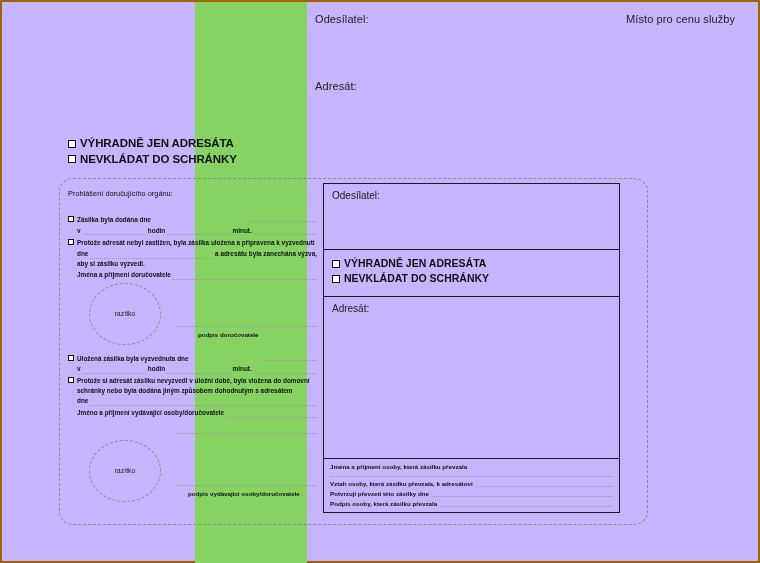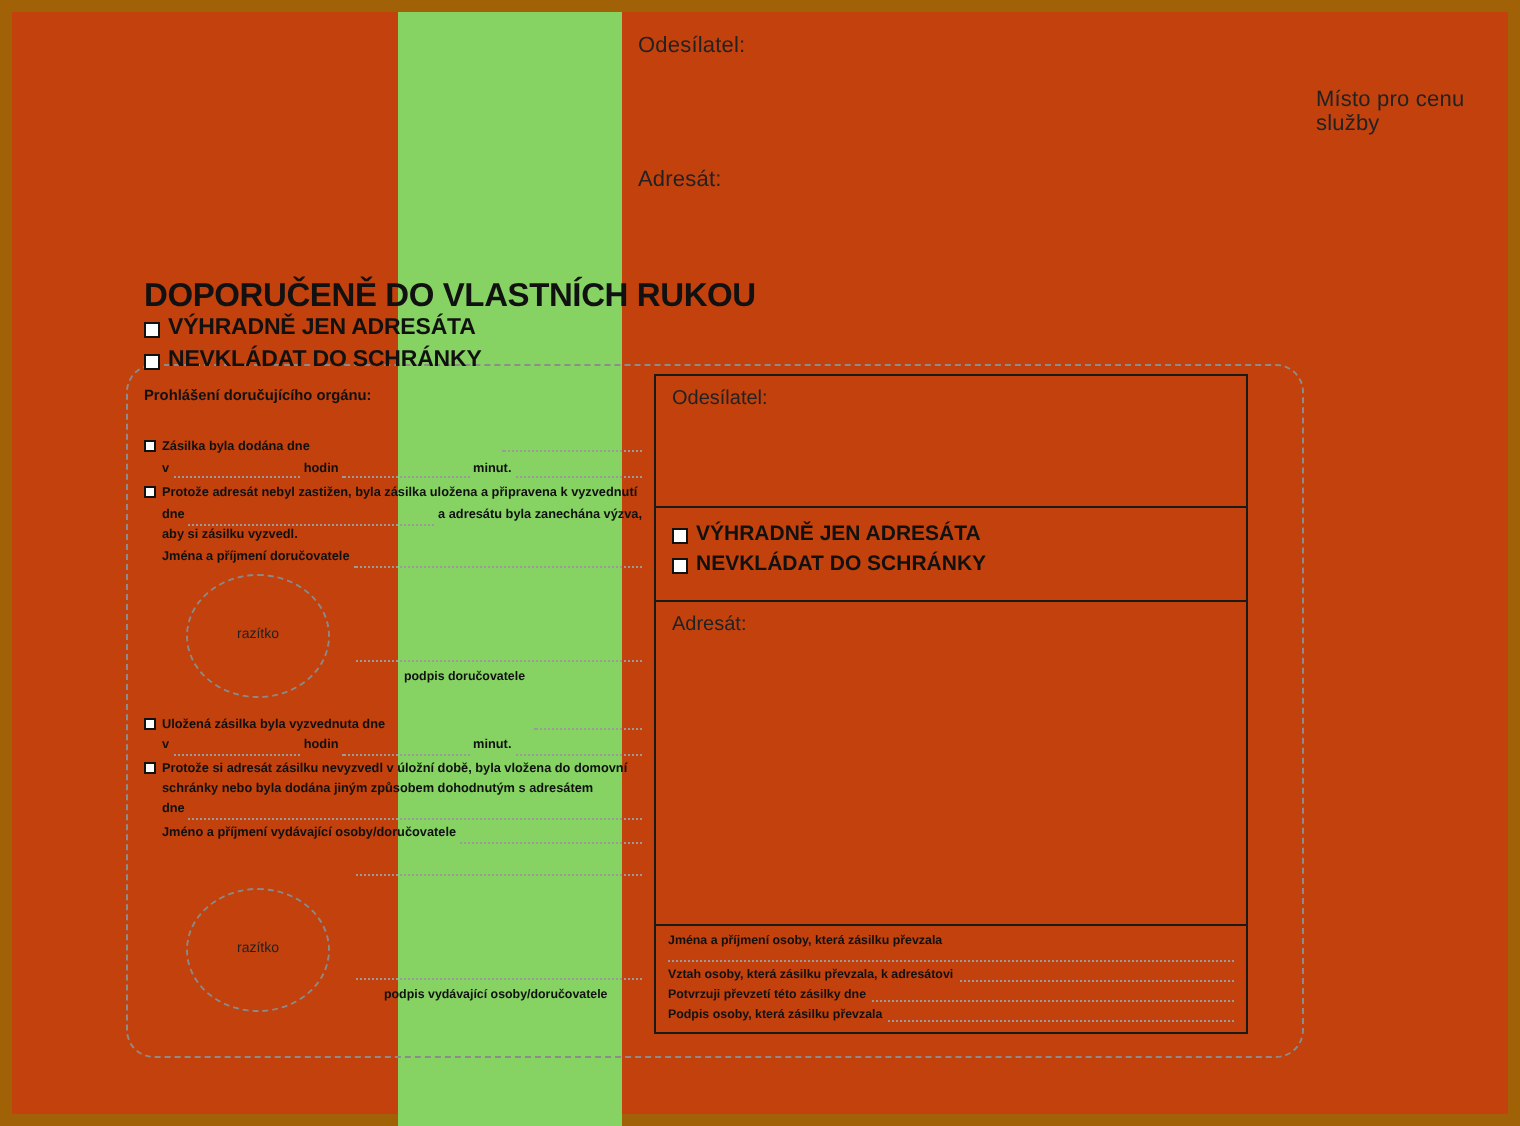--- a/index.html
+++ b/index.html
@@ -12,39 +12,38 @@
     color: #1a1a1a;
     position: relative;
     overflow: hidden;
   }
 
   
   #page {
     position: absolute;
     left: 0; top: 0;
     width: 760px; height: 563px;
-    background: #c2410c;
-    border: 6px solid #a16207;
+    background: #c4b5fd;
+    border: 2px solid #a16207;
   }
 
   
   .hdr-sender {
     position: absolute;
     left: 313px; top: 11px;
     font-size: 11px;
     letter-spacing: .1px;
     color: #222;
   }
   .hdr-price {
     position: absolute;
-    left: 652px; top: 11px;
+    left: 624px; top: 11px;
     font-size: 11px;
     letter-spacing: .1px;
     color: #222;
-    margin-top: 27px;
   }
   .hdr-addressee {
     position: absolute;
     left: 313px; top: 78px;
     font-size: 11px;
     letter-spacing: .1px;
     color: #222;
   }
 
   
@@ -105,21 +104,21 @@
   #left-panel {
     position: absolute;
     left: 66px; top: 186px;
     width: 249px; height: 325px;
     z-index: 5;
     font-size: 6.4px;
     line-height: 1.5;
     color: #111;
   }
   .decl-head {
-    font-weight: bold;
+    font-weight: normal;
     font-size: 7.4px;
     margin-bottom: 16px;
   }
   .row {
     display: flex;
     align-items: flex-start;
     gap: 3px;
     margin-bottom: 1px;
   }
   .row .cb {
@@ -253,21 +252,20 @@
 
 <div id="page">
 
   <div class="hdr-sender">Odesílatel:</div>
   <div class="hdr-price">Místo pro cenu služby</div>
   <div class="hdr-addressee">Adresát:</div>
 
   <div id="green-band"></div>
 
   <div class="title-block">
-    <div class="title-main">DOPORUČENĚ DO VLASTNÍCH RUKOU</div>
     <div class="title-opt">
       <span class="cb"></span>
       <span>VÝHRADNĚ JEN ADRESÁTA</span>
     </div>
     <div class="title-opt">
       <span class="cb"></span>
       <span>NEVKLÁDAT DO SCHRÁNKY</span>
     </div>
   </div>
 

